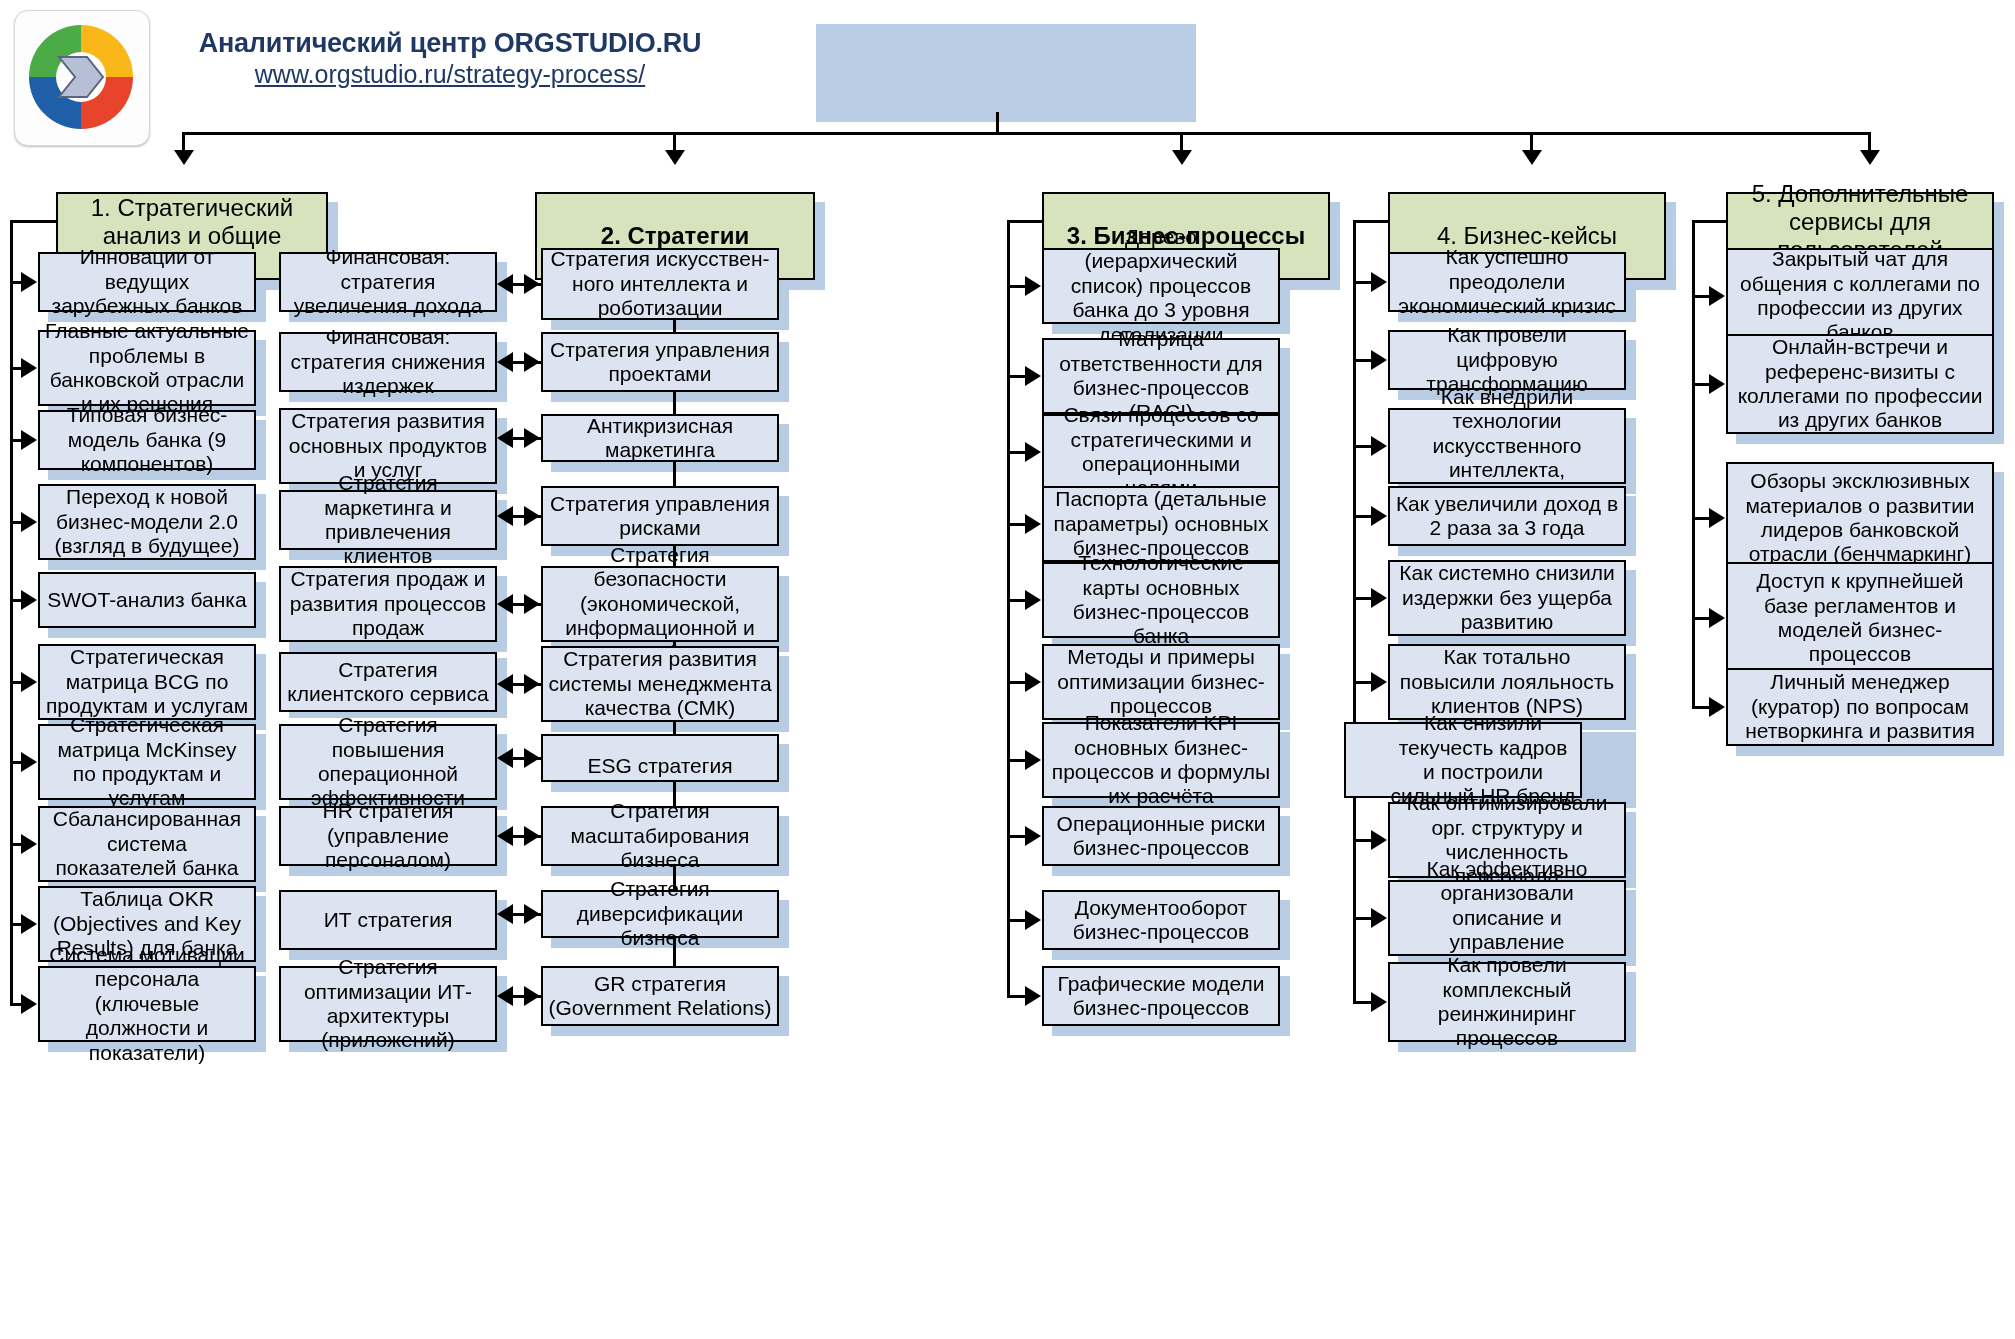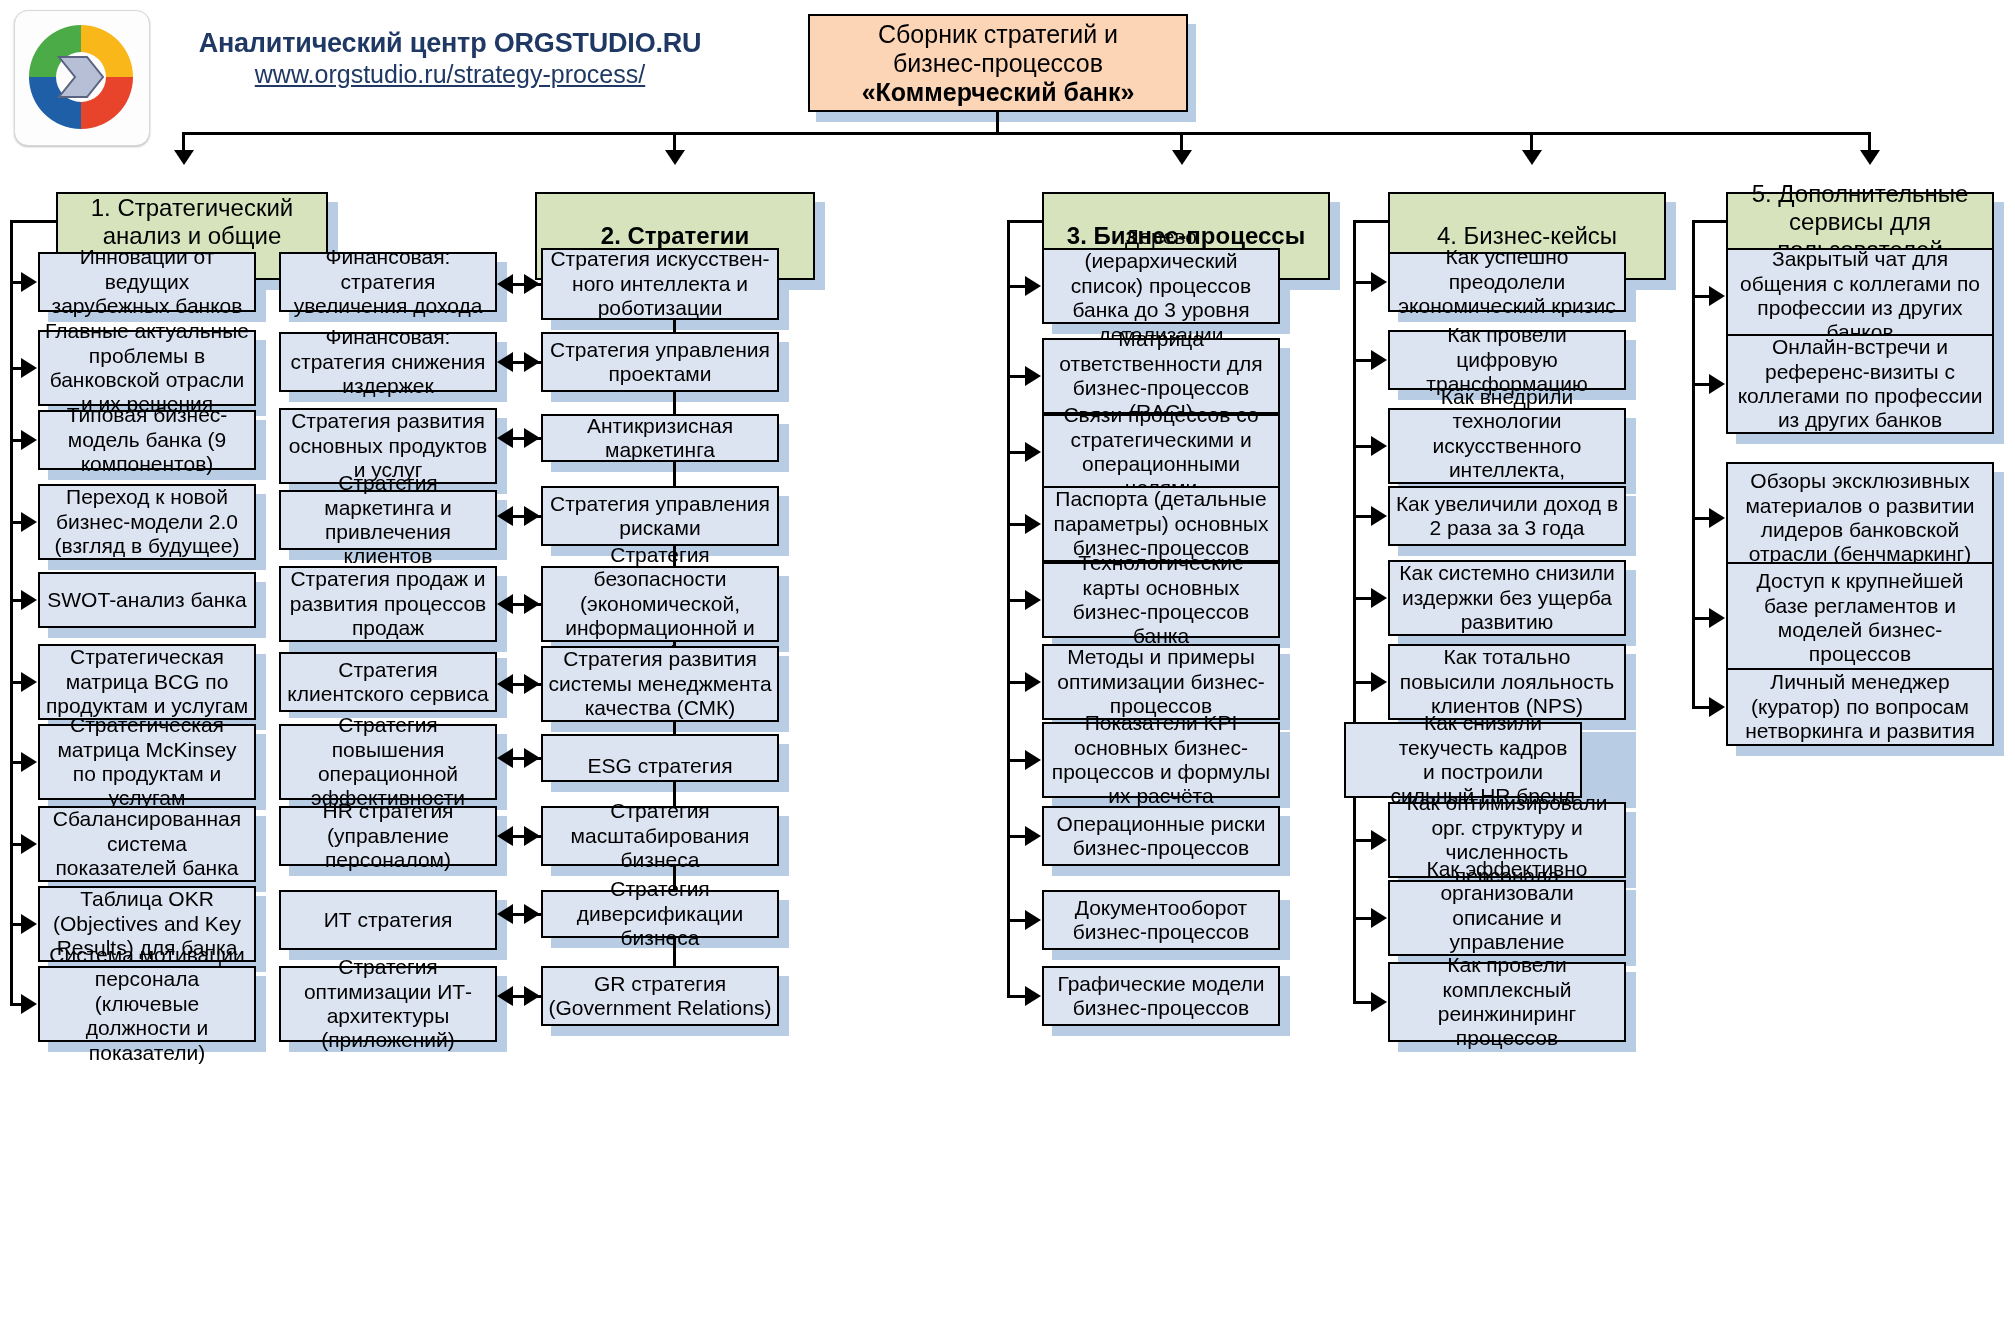--- a/index.html
+++ b/index.html
@@ -139,27 +139,20 @@
       <g>
         <polygon points="44,46 72,46 88,66 72,86 44,86 60,66" fill="#b7bfd6" stroke="#5a6480" stroke-width="2"></polygon>
       </g>
     </svg>
   </div>
 
   <div class="brand-title">Аналитический центр ORGSTUDIO.RU</div>
   <div class="brand-url">www.orgstudio.ru/strategy-process/</div>
 
   <div class="shadow" style="left:816px; top:24px; width:380px; height:98px;"></div>
-  <div class="node title-node" style="left:808px; top:14px; width:380px; height:98px;">
-    <span class="lbl">
-      <span>Сборник стратегий и</span><br>
-      <span>бизнес-процессов</span><br>
-      <b>«Коммерческий банк»</b>
-    </span>
-  </div>
 
   <div class="ln v" style="left:996px; top:112px; height:22px;"></div>
   <div class="ln h" style="left:182px; top:132px; width:1686px;"></div>
 
   <div class="ln v" style="left:182px; top:132px; height:22px;"></div>
   <div class="arrow-down" style="left:174px; top:150px;"></div>
 
   <div class="ln v" style="left:673px; top:132px; height:22px;"></div>
   <div class="arrow-down" style="left:665px; top:150px;"></div>
 

